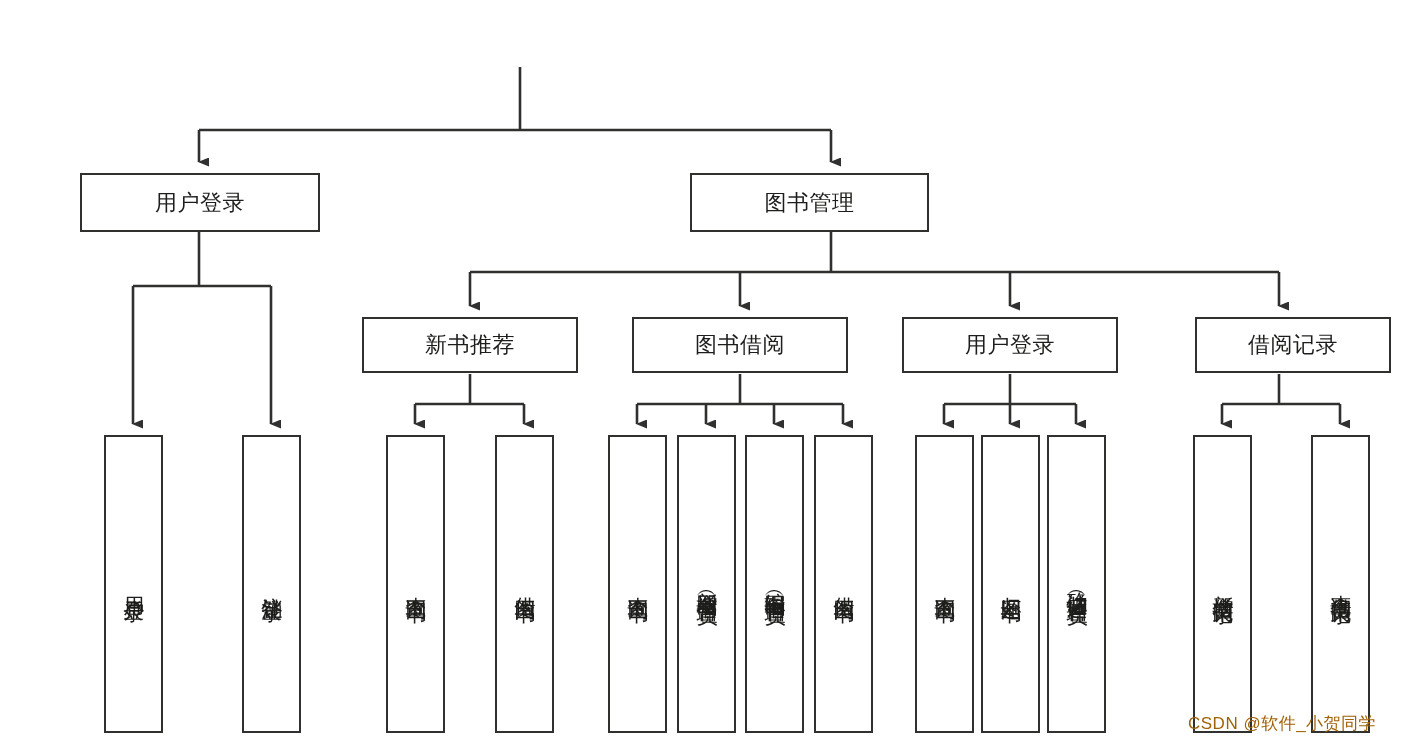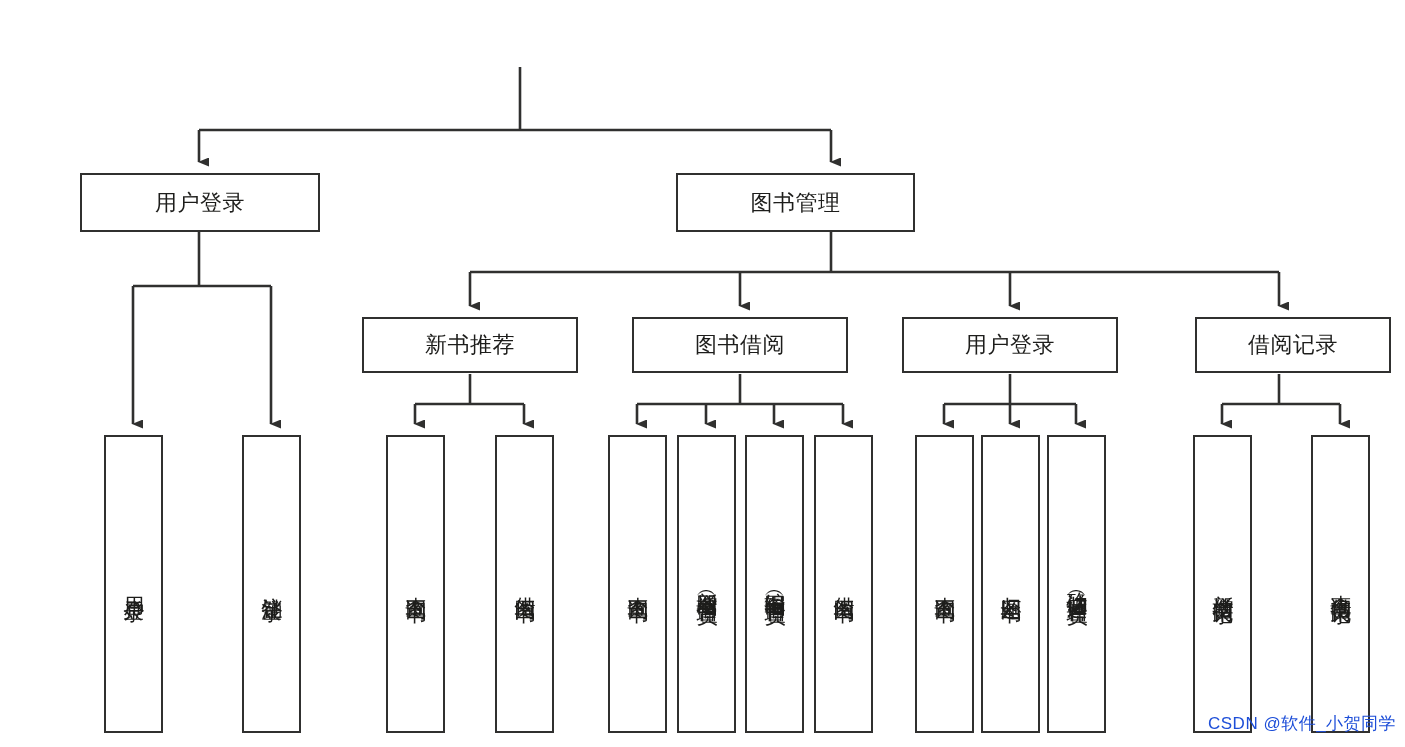--- a/index.html
+++ b/index.html
@@ -53,25 +53,24 @@
     text-align: center;
     white-space: normal;
     align-items: center;
     justify-content: center;
   }
   .watermark {
     position: absolute;
     left: 1188px;
     top: 712px;
     font-size: 17px;
-    color: #1d4ed8;
+    color: #a16207;
     letter-spacing: 0.5px;
     white-space: nowrap;
     pointer-events: none;
-    margin-left: 20px;
   }
 </style>
 </head>
 <body>
 
 <div id="canvas">
 
   <svg id="edges" viewBox="0 0 1405 747" xmlns="http://www.w3.org/2000/svg">
     <defs>
       <marker id="arw" markerWidth="9" markerHeight="11" refX="4.5" refY="10" orient="auto" markerUnits="userSpaceOnUse">
@@ -118,21 +117,21 @@
 
       <path d="M1279,374 L1279,404"></path>
       <path d="M1222,404 L1340,404"></path>
       <path d="M1222,404 L1222,424" marker-end="url(#arw)"></path>
       <path d="M1340,404 L1340,424" marker-end="url(#arw)"></path>
     </g>
   </svg>
 
 
   <div class="node horiz" style="left:80px; top:173px; width:240px; height:59px;">用户登录</div>
-  <div class="node horiz" style="left:676px; top:173px; width:239px; height:59px;">图书管理</div>
+  <div class="node horiz" style="left:690px; top:173px; width:239px; height:59px;">图书管理</div>
 
   <div class="node horiz" style="left:362px; top:317px; width:216px; height:56px;font-family:Liberation Serif, serif;">新书推荐</div>
   <div class="node horiz" style="left:632px; top:317px; width:216px; height:56px;text-align:center;">图书借阅</div>
   <div class="node horiz" style="left:902px; top:317px; width:216px; height:56px;">用户登录</div>
   <div class="node horiz" style="left:1171px; top:317px; width:196px; height:56px;margin-left:24px;">借阅记录</div>
 
   <div class="node vert" style="left:104px; top:435px; width:59px; height:298px;">用户登录</div>
   <div class="node vert" style="left:242px; top:435px; width:59px; height:298px;">注销登录</div>
 
   <div class="node vert" style="left:386px; top:435px; width:59px; height:298px;">查询图书</div>

